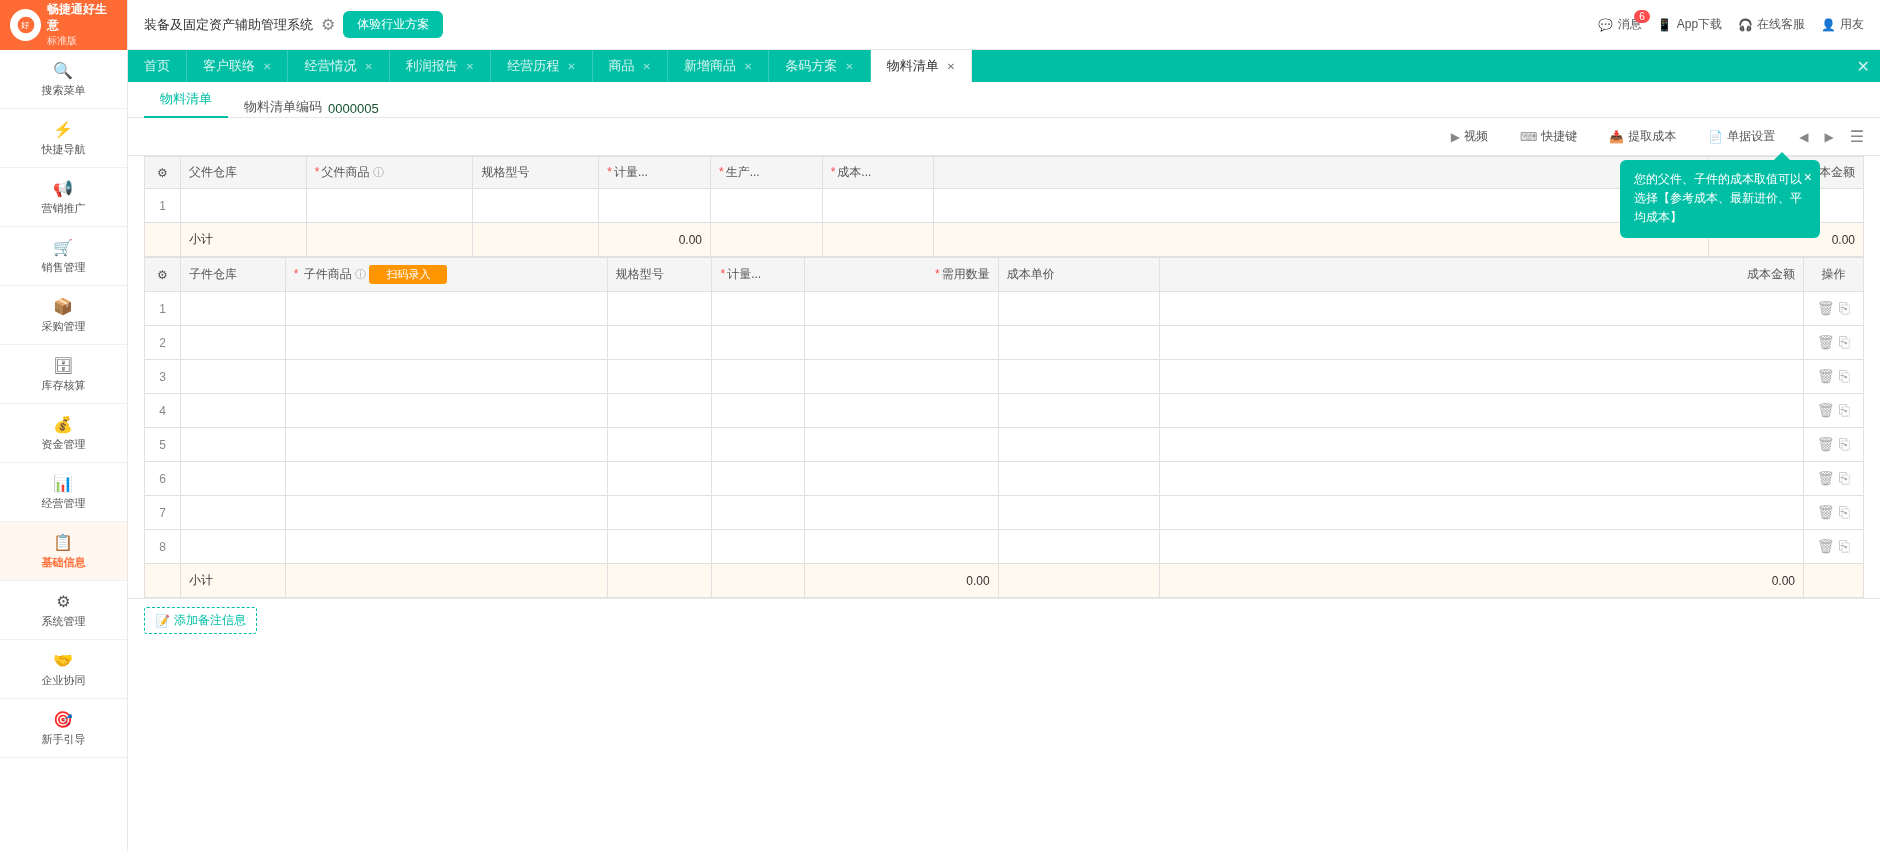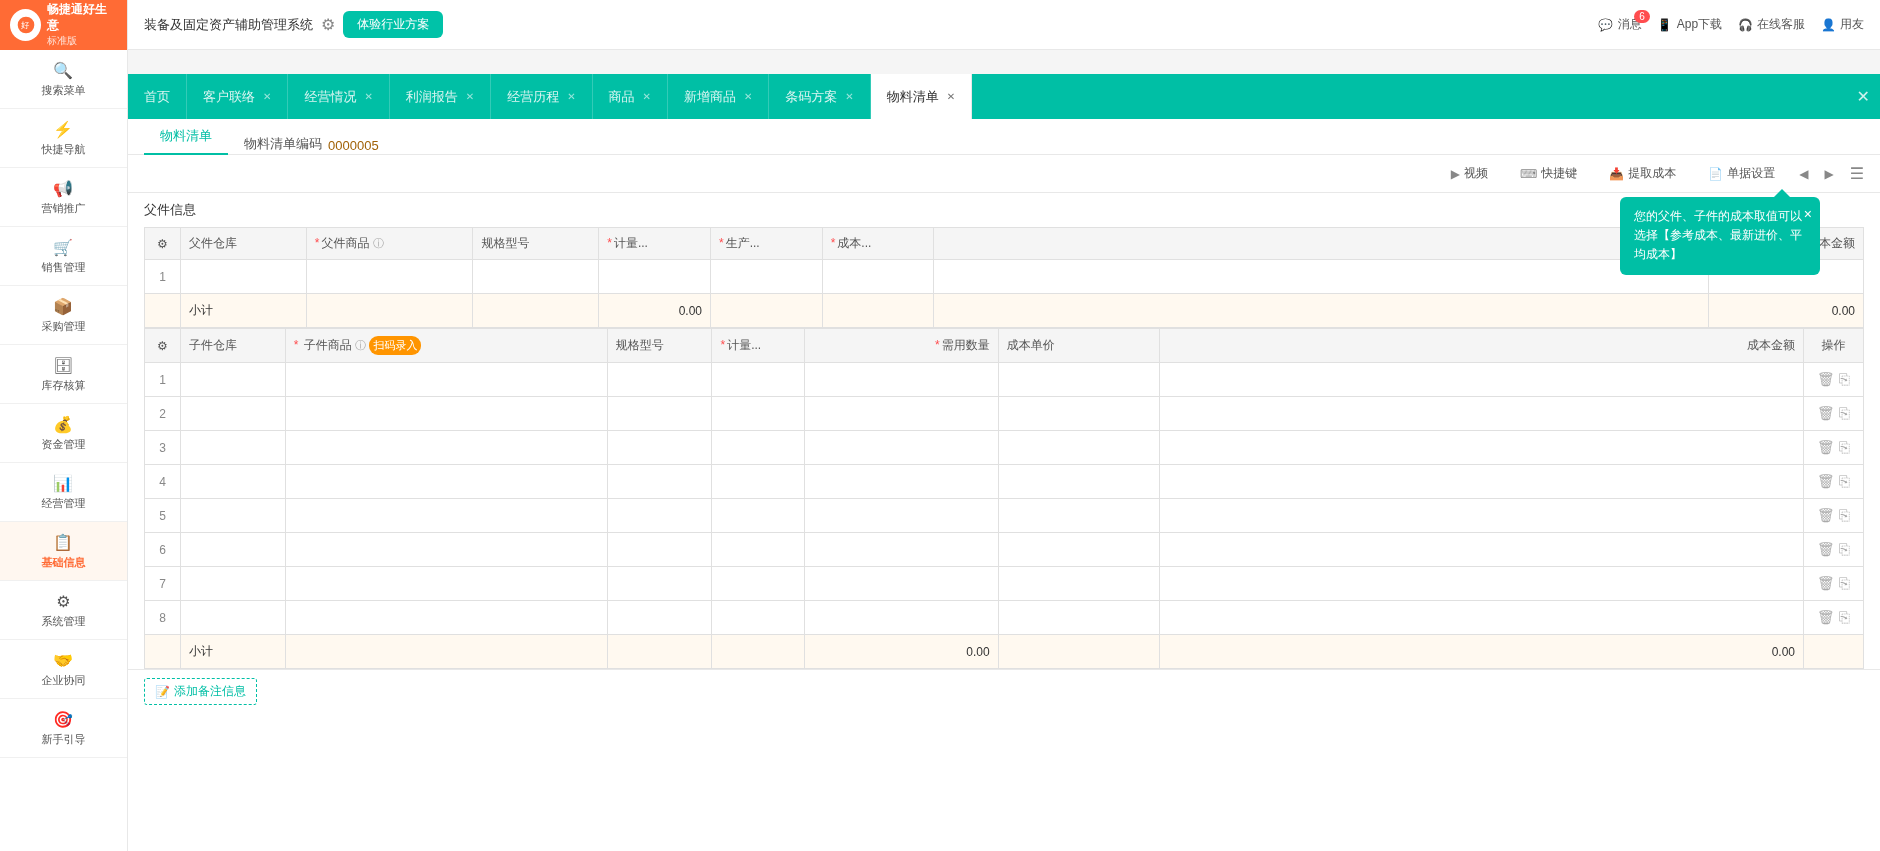--- a/index.html
+++ b/index.html
@@ -25,21 +25,21 @@
     
     .topbar { height: 50px; background: #fff; display: flex; align-items: center; justify-content: space-between; padding: 3px 16px; border-bottom: 1px solid #e8e8e8; }
     .topbar-left { display: flex; align-items: center; gap: 8px; }
     .system-title { font-size: 13px; color: #333; font-weight: 500; }
     .topbar-btn-trial { background: #00c2a8; color: #fff; border: none; border-radius: 6px; padding: 5px 14px; font-size: 12px; cursor: pointer; }
     .topbar-right { display: flex; align-items: center; gap: 16px; color: #555; font-size: 12px; }
     .topbar-right-item { display: flex; align-items: center; gap: 4px; cursor: pointer; position: relative; }
     .badge { background: #ff4d4f; color: #fff; border-radius: 10px; font-size: 10px; padding: 1px 5px; position: absolute; top: -6px; right: -8px; }
 
     
-    .nav-tabs { background: #00bfa5; display: flex; align-items: stretch; height: 45px; overflow: hidden; margin-top: 24px; }
+    .nav-tabs { background: #00bfa5; display: flex; align-items: stretch; height: 32px; overflow: hidden; }
     .nav-tab { padding: 0 16px; display: flex; align-items: center; color: rgba(255,255,255,0.85); font-size: 13px; cursor: pointer; gap: 4px; border-right: 1px solid rgba(255,255,255,0.2); white-space: nowrap; }
     .nav-tab.active { background: #fff; color: #333; border-right: 1px solid #e8e8e8; font-weight: 500; }
     .nav-tab .tab-close { font-size: 10px; opacity: 0.7; margin-left: 4px; }
     .nav-tabs-end { margin-left: auto; display: flex; align-items: center; padding: 0 10px; }
     .nav-close-btn { color: rgba(255,255,255,0.8); font-size: 16px; cursor: pointer; }
 
     
     .content { flex: 1; overflow-y: auto; background: #fff; padding: 0; }
 
     
@@ -61,21 +61,21 @@
     .section-header { padding: 8px 16px; font-size: 13px; color: #333; font-weight: 500; background: #fff; }
 
     
     .table-wrap { padding: 0 16px 0 16px; overflow-x: auto; }
     table { width: 100%; border-collapse: collapse; font-size: 12px; }
     table th { background: #f5f5f5; color: #555; padding: 7px 8px; text-align: left; border: 1px solid #e0e0e0; white-space: nowrap; font-weight: 500; }
     table td { padding: 6px 8px; border: 1px solid #e0e0e0; color: #333; vertical-align: middle; height: 34px; }
     table tr.subtotal td { background: #fff9f0; color: #333; font-weight: 400; }
     .th-settings { width: 36px; text-align: center; }
     .req-star { color: #ff4d4f; margin-right: 2px; }
-    .scan-btn { background: #ff9500; color: #fff; border: none; border-radius: 9px; padding: 2px 4px; font-size: 11px; cursor: pointer; }
+    .scan-btn { background: #ff9500; color: #fff; border: none; border-radius: 3px; padding: 2px 17px; font-size: 11px; cursor: pointer; }
     .action-icons { display: flex; gap: 4px; justify-content: center; }
     .action-icon { color: #aaa; cursor: pointer; font-size: 14px; }
     .num-col { color: #888; text-align: center; width: 30px; }
     .align-right { text-align: right; }
 
     
     .bottom-bar { padding: 8px 16px; background: #fff; border-top: 1px solid #e8e8e8; display: flex; align-items: center; gap: 10px; }
     .add-row-btn { display: flex; align-items: center; gap: 4px; color: #00bfa5; font-size: 12px; cursor: pointer; border: 1px dashed #00bfa5; padding: 4px 10px; border-radius: 3px; }
   </style>
 </head>
@@ -216,21 +216,21 @@
   </div>
 
   <div class="content">
 
     <div class="sub-tabs">
       <div class="sub-tab active">
         <span>物料清单</span>
       </div>
       <div class="sub-tab" style="display:flex;gap:6px;align-items:flex-end;">
         <span>物料清单编码</span>
-        <span style="color:#a16207;font-weight:500;">0000005</span>
+        <span style="color:#14532d;font-weight:500;">0000005</span>
       </div>
     </div>
 
     <div class="toolbar" style="position:relative;">
       <div class="toolbar-btn">
         <span class="icon">▶</span>
         <span>视频</span>
       </div>
       <div class="toolbar-btn">
         <span class="icon">⌨</span>
@@ -247,21 +247,20 @@
       <span style="color:#888;cursor:pointer;">◀</span>
       <span style="color:#888;cursor:pointer;">▶</span>
       <span style="color:#888;cursor:pointer;font-size:16px;">☰</span>
 
       <div class="tooltip-bubble" style="top:42px;right:60px;">
         <span class="tooltip-close">×</span>
         <span>您的父件、子件的成本取值可以选择【参考成本、最新进价、平均成本】</span>
       </div>
     </div>
 
-    <div class="section-header">父件信息</div>
     <div class="table-wrap">
       <table>
         <thead>
           <tr>
             <th class="th-settings">⚙</th>
             <th><span>父件仓库</span></th>
             <th><span class="req-star">*</span><span>父件商品</span> <span style="color:#aaa;font-size:11px;">ⓘ</span></th>
             <th><span>规格型号</span></th>
             <th><span class="req-star">*</span><span>计量...</span></th>
             <th><span class="req-star">*</span><span>生产...</span></th>

